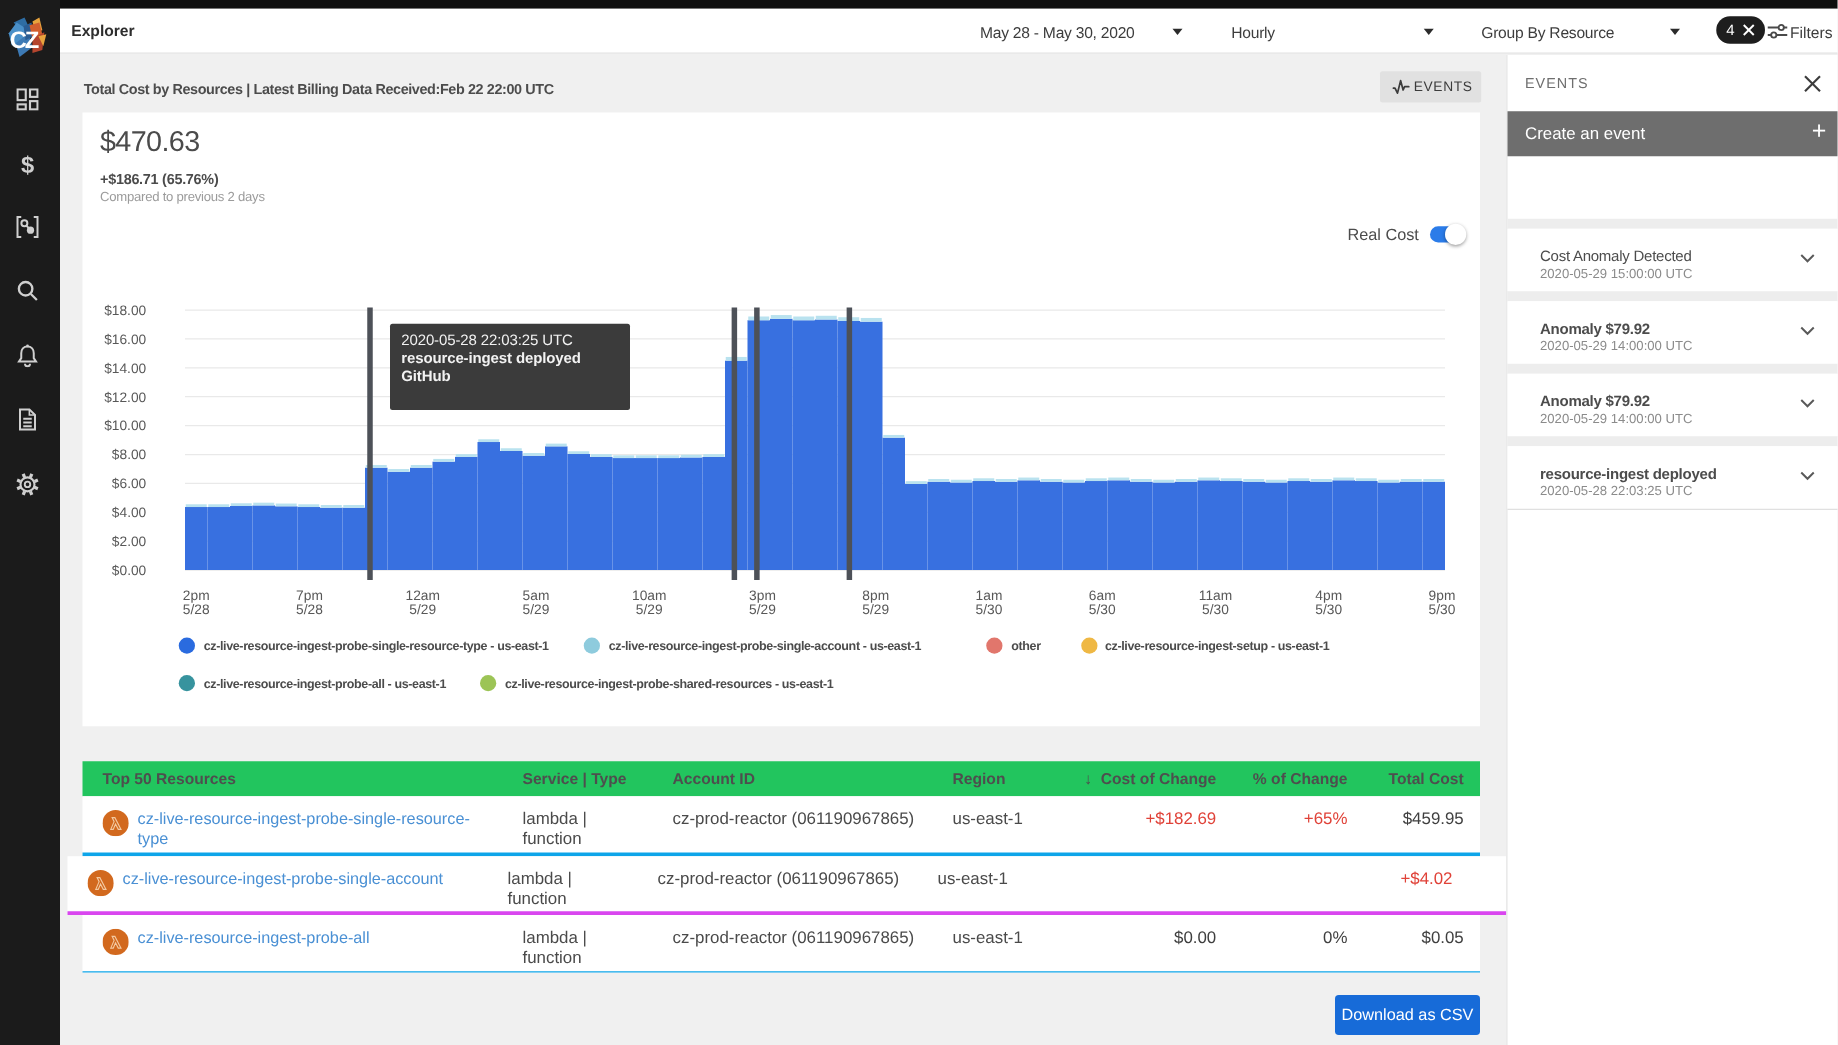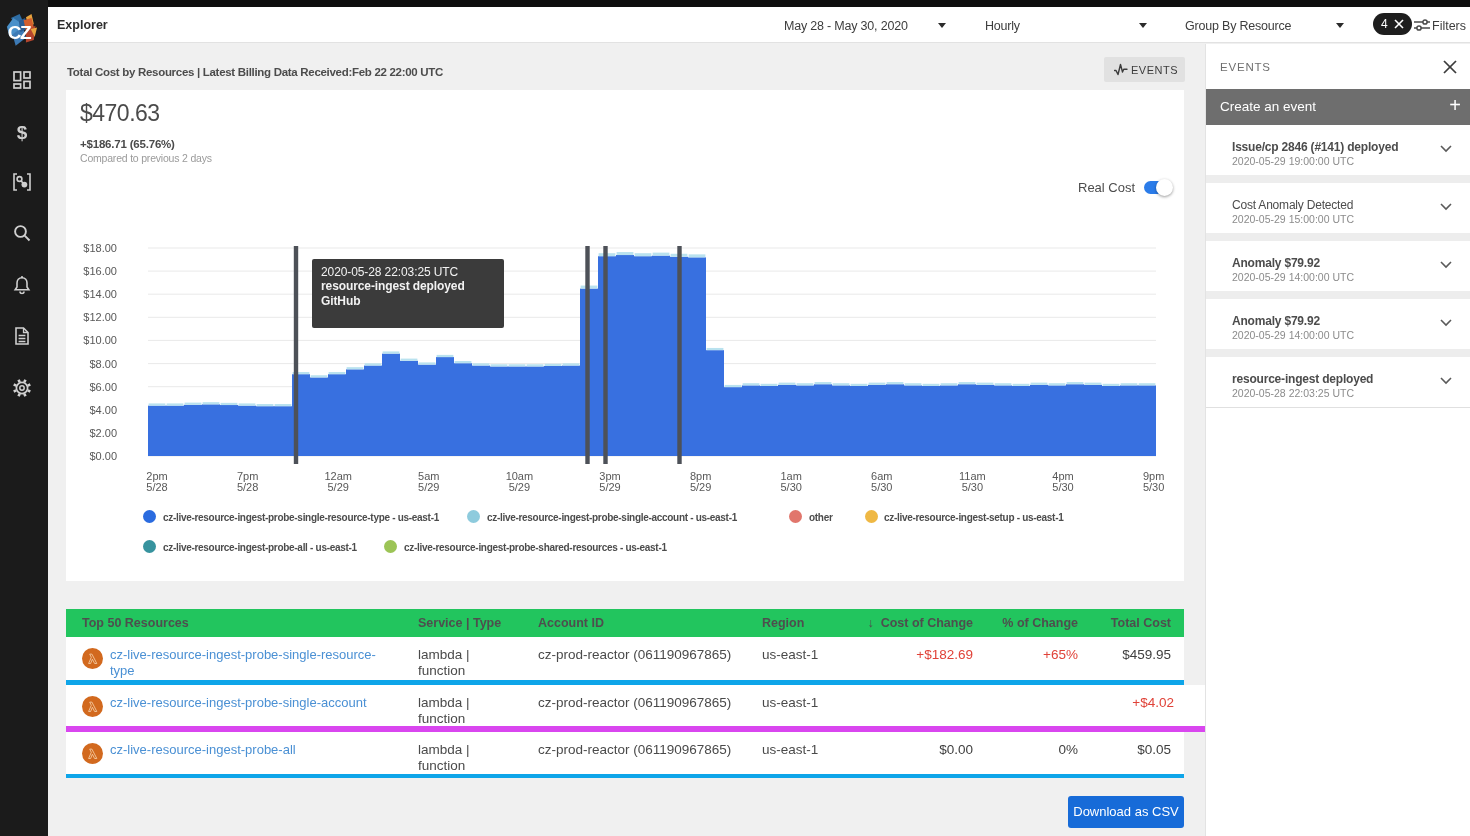--- a/index.html
+++ b/index.html
@@ -310,47 +310,47 @@
 </div>
 <div style="position:absolute;left:66px;top:609px;width:1118px;height:28px;background:#22c55e">
 <div style="font-size:12.5px;font-weight:bold;color:#4e4e4e;position:absolute;top:7px;left:16px">Top 50 Resources</div>
 <div style="font-size:12.5px;font-weight:bold;color:#4e4e4e;position:absolute;top:7px;left:352px">Service | Type</div>
 <div style="font-size:12.5px;font-weight:bold;color:#4e4e4e;position:absolute;top:7px;left:472px">Account ID</div>
 <div style="font-size:12.5px;font-weight:bold;color:#4e4e4e;position:absolute;top:7px;left:696px">Region</div>
 <div style="font-size:12.5px;font-weight:bold;color:#4e4e4e;position:absolute;top:7px;right:211px">↓&nbsp; Cost of Change</div>
 <div style="font-size:12.5px;font-weight:bold;color:#4e4e4e;position:absolute;top:7px;right:106px">% of Change</div>
 <div style="font-size:12.5px;font-weight:bold;color:#4e4e4e;position:absolute;top:7px;right:13px">Total Cost</div>
 </div>
-<div style="position:absolute;left:66px;top:637px;width:1118px;height:48px;background:#fff;border-bottom:5px solid #0ea5e9;box-sizing:border-box">
+<div style="position:absolute;left:66px;top:637px;width:1118px;height:48px;background:#fff;border-bottom:3px solid #0ea5e9;box-sizing:border-box">
 <svg width="21" height="21" viewBox="0 0 21 21" style="position:absolute;left:16px;top:11px">
 <circle cx="10.5" cy="10.5" r="10.5" fill="#d2691e"></circle>
 <path d="M6.6 15.5 L9.3 9.3 L7.7 6.1 L9.9 6.1 L14.8 15.5 L12.6 15.5 L10.4 11.2 L8.6 15.5 Z" fill="none" stroke="#f3c9a0" stroke-width="0.9"></path>
 </svg>
 <div style="position:absolute;left:44px;top:10px;font-size:13px;color:#4a90d4;line-height:16px">cz-live-resource-ingest-probe-single-resource-<br>type</div>
 <div style="position:absolute;left:352px;top:10px;font-size:13.5px;color:#4a4a4a;line-height:16px">lambda |<br>function</div>
 <div style="position:absolute;left:472px;top:10px;font-size:13.5px;color:#4a4a4a">cz-prod-reactor (061190967865)</div>
 <div style="position:absolute;left:696px;top:10px;font-size:13.5px;color:#4a4a4a">us-east-1</div>
 <div style="position:absolute;right:211px;top:10px;font-size:13.5px;color:#e04238">+$182.69</div>
 <div style="position:absolute;right:106px;top:10px;font-size:13.5px;color:#e04238">+65%</div>
 <div style="position:absolute;right:13px;top:10px;font-size:13.5px;color:#3f3f3f">$459.95</div>
 </div>
-<div style="position:absolute;left:66px;top:685px;width:1319px;height:47px;background:#fff;border-bottom:6px solid #d946ef;box-sizing:border-box">
+<div style="position:absolute;left:54px;top:685px;width:1319px;height:47px;background:#fff;border-bottom:3px solid #d946ef;box-sizing:border-box">
 <svg width="21" height="21" viewBox="0 0 21 21" style="position:absolute;left:16px;top:11px">
 <circle cx="10.5" cy="10.5" r="10.5" fill="#d2691e"></circle>
 <path d="M6.6 15.5 L9.3 9.3 L7.7 6.1 L9.9 6.1 L14.8 15.5 L12.6 15.5 L10.4 11.2 L8.6 15.5 Z" fill="none" stroke="#f3c9a0" stroke-width="0.9"></path>
 </svg>
 <div style="position:absolute;left:44px;top:10px;font-size:13px;color:#4a90d4">cz-live-resource-ingest-probe-single-account</div>
 <div style="position:absolute;left:352px;top:10px;font-size:13.5px;color:#4a4a4a;line-height:16px">lambda |<br>function</div>
 <div style="position:absolute;left:472px;top:10px;font-size:13.5px;color:#4a4a4a">cz-prod-reactor (061190967865)</div>
 <div style="position:absolute;left:696px;top:10px;font-size:13.5px;color:#4a4a4a">us-east-1</div>
 <div style="position:absolute;right:211px;top:10px;font-size:13.5px;color:#e04238">+$4.02</div>
 <div style="position:absolute;right:106px;top:10px;font-size:13.5px;color:#e04238">+60%</div>
 <div style="position:absolute;right:13px;top:10px;font-size:13.5px;color:#3f3f3f">$10.63</div>
 </div>
-<div style="position:absolute;left:66px;top:732px;width:1118px;height:46px;background:#fff;border-bottom:4px solid #0ea5e9;box-sizing:border-box">
+<div style="position:absolute;left:66px;top:732px;width:1118px;height:46px;background:#fff;border-bottom:1px solid #0ea5e9;box-sizing:border-box">
 <svg width="21" height="21" viewBox="0 0 21 21" style="position:absolute;left:16px;top:11px">
 <circle cx="10.5" cy="10.5" r="10.5" fill="#d2691e"></circle>
 <path d="M6.6 15.5 L9.3 9.3 L7.7 6.1 L9.9 6.1 L14.8 15.5 L12.6 15.5 L10.4 11.2 L8.6 15.5 Z" fill="none" stroke="#f3c9a0" stroke-width="0.9"></path>
 </svg>
 <div style="position:absolute;left:44px;top:10px;font-size:13px;color:#4a90d4">cz-live-resource-ingest-probe-all</div>
 <div style="position:absolute;left:352px;top:10px;font-size:13.5px;color:#4a4a4a;line-height:16px">lambda |<br>function</div>
 <div style="position:absolute;left:472px;top:10px;font-size:13.5px;color:#4a4a4a">cz-prod-reactor (061190967865)</div>
 <div style="position:absolute;left:696px;top:10px;font-size:13.5px;color:#4a4a4a">us-east-1</div>
 <div style="position:absolute;right:211px;top:10px;font-size:13.5px;color:#3f3f3f">$0.00</div>
 <div style="position:absolute;right:106px;top:10px;font-size:13.5px;color:#3f3f3f">0%</div>
@@ -362,27 +362,20 @@
 <svg width="16" height="16" viewBox="0 0 16 16" style="position:absolute;right:12px;top:15px">
       <g stroke="#3c3c3c" stroke-width="1.7">
         <line x1="2" y1="2" x2="14" y2="14"></line>
         <line x1="14" y1="2" x2="2" y2="14"></line>
       </g>
     </svg>
 <div style="position:absolute;left:0;top:45px;width:100%;height:36px;background:#6e6e6e;color:#fff">
       <div style="position:absolute;left:14px;top:10px;font-size:13.5px">Create an event</div>
       <div style="position:absolute;right:9px;top:5px;font-size:20px;font-weight:400">+</div>
     </div>
-<div style="position:absolute;left:0;top:81px;width:100%;height:50px;background:#fff">
-      <div style="position:absolute;left:26px;top:15px;font-size:12px;font-weight:bold;color:#4c4c4c;letter-spacing:-0.2px">Issue/cp 2846 (#141) deployed</div>
-      <div style="position:absolute;left:26px;top:30px;font-size:10.5px;color:#8b8b8b">2020-05-29 19:00:00 UTC</div>
-      <svg width="14" height="9" viewBox="0 0 14 9" style="position:absolute;left:233px;top:19px">
-        <polyline points="2,2 7,7 12,2" fill="none" stroke="#5a5a5a" stroke-width="1.6"></polyline>
-      </svg>
-    </div>
 <div style="position:absolute;left:0;top:131px;width:100%;height:8px;background:#ededed"></div>
 <div style="position:absolute;left:0;top:139px;width:100%;height:50px;background:#fff">
       <div style="position:absolute;left:26px;top:15px;font-size:12px;font-weight:normal;color:#4c4c4c;letter-spacing:-0.2px">Cost Anomaly Detected</div>
       <div style="position:absolute;left:26px;top:30px;font-size:10.5px;color:#8b8b8b">2020-05-29 15:00:00 UTC</div>
       <svg width="14" height="9" viewBox="0 0 14 9" style="position:absolute;left:233px;top:19px">
         <polyline points="2,2 7,7 12,2" fill="none" stroke="#5a5a5a" stroke-width="1.6"></polyline>
       </svg>
     </div>
 <div style="position:absolute;left:0;top:189px;width:100%;height:8px;background:#ededed"></div>
 <div style="position:absolute;left:0;top:197px;width:100%;height:50px;background:#fff">

